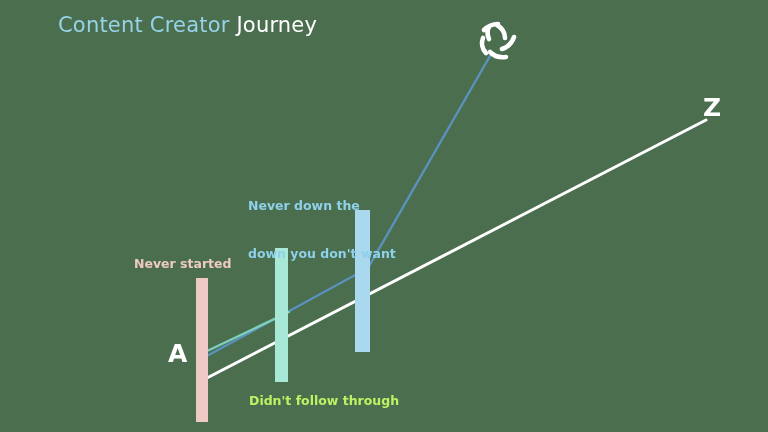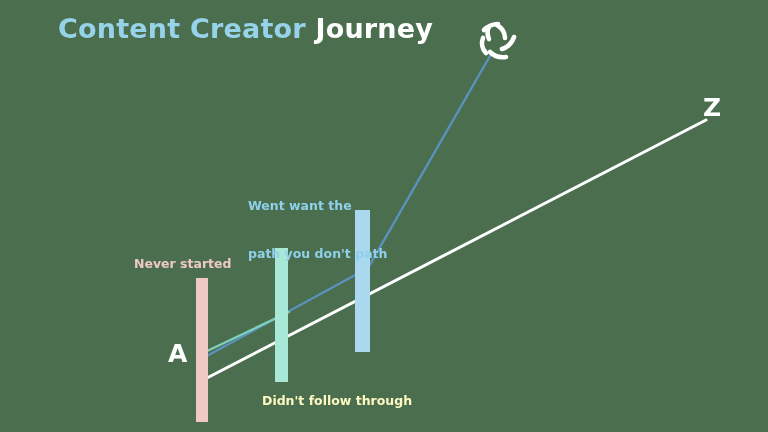--- a/index.html
+++ b/index.html
@@ -14,22 +14,22 @@
     background: #4a6e4e;
     overflow: hidden;
     font-family: "DejaVu Sans", sans-serif;
   }
 
   
   #title {
     position: absolute;
     left: 58px;
     top: 13px;
-    font-size: 27px;
-    font-weight: bold;
+    font-size: 21px;
+    font-weight: normal;
     letter-spacing: 0.2px;
     white-space: nowrap;
     font-family: "DejaVu Sans", sans-serif;
   }
   #title .part-a { color: #96d3e8; }
   #title .part-b { color: #ffffff; }
 
   
   #stage {
     position: absolute;
@@ -53,23 +53,23 @@
     top: 256px;
     color: #eec9c6;
     text-align: right;
   }
   #label-wrong-path {
     left: 248px;
     top: 166px;
     color: #8fd0ea;
   }
   #label-no-follow-through {
-    left: 262px;
+    left: 249px;
     top: 393px;
-    color: #fef9c3;
+    color: #bef264;
   }
 
   
   .endpoint {
     position: absolute;
     color: #ffffff;
     font-weight: bold;
     font-size: 25px;
     font-family: "DejaVu Sans", sans-serif;
   }
@@ -105,22 +105,22 @@
       <path d="M 506 57 C 500 58 494 56 490 52"></path>
       <path d="M 486 53 C 482 49 481 43 483 38"></path>
       <path d="M 484 30 C 488 26 493 24 498 24"></path>
       <path d="M 489 39 C 487 34 487 30 489 27"></path>
     </g>
   </svg>
 
   <div class="lbl" id="label-never-started">Never started</div>
 
   <div class="lbl" id="label-wrong-path">
-    <div>Went want the</div>
-    <div>path you don't path</div>
+    <div>Never down the</div>
+    <div>down you don't want</div>
   </div>
 
   <div class="lbl" id="label-no-follow-through">Didn't follow through</div>
 
   <div class="endpoint" id="endpoint-a">A</div>
 
   <div class="endpoint" id="endpoint-z">Z</div>
 
 </div>
 

